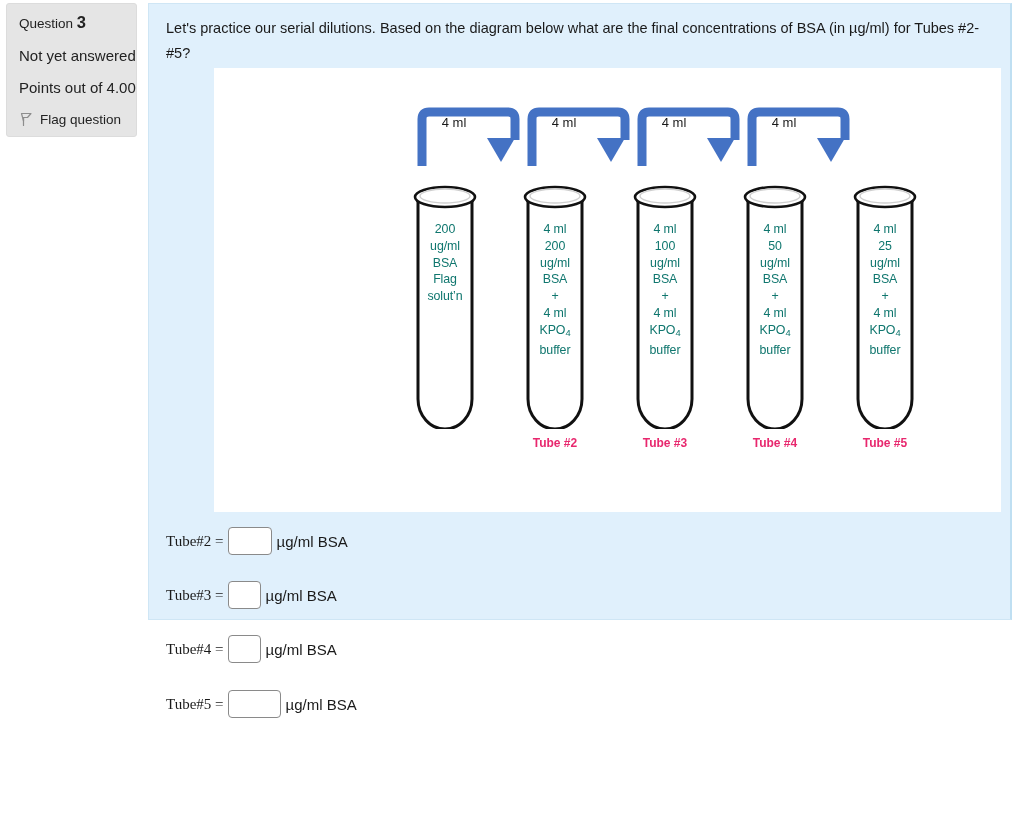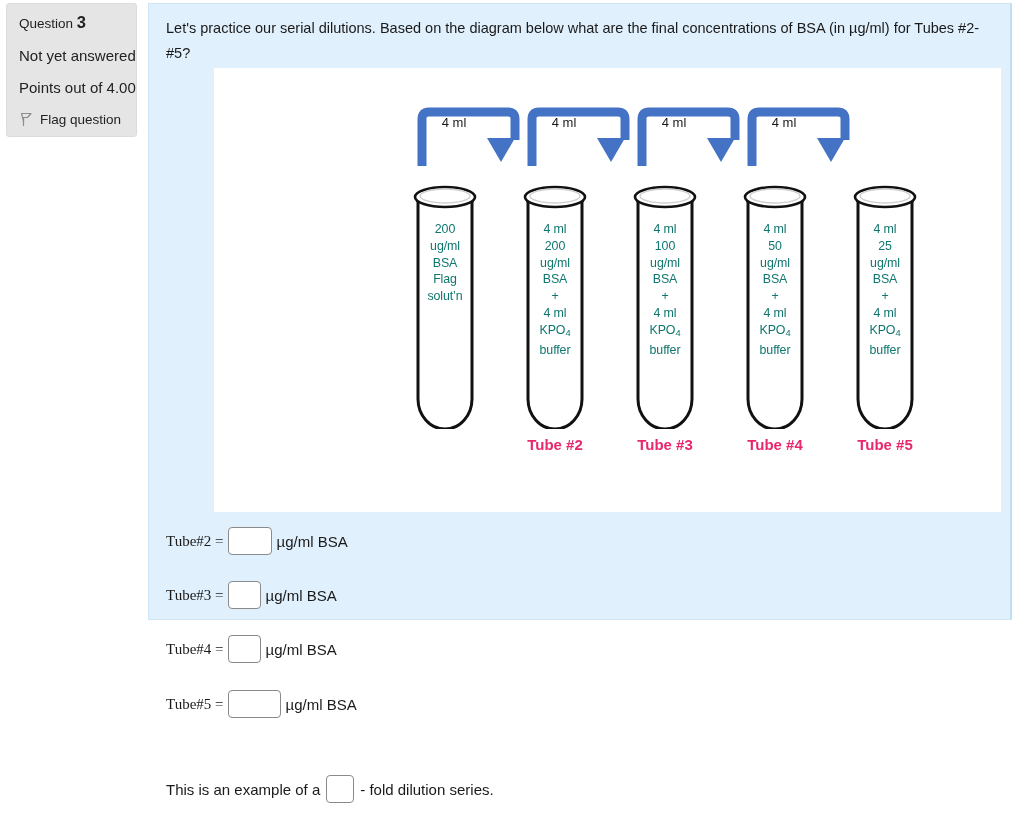--- a/index.html
+++ b/index.html
@@ -117,21 +117,21 @@
     color: #0f766e;
     letter-spacing: -0.1px;
   }
   .tube-text .sub { font-size: 9.4px; vertical-align: -2px; }
   .tube-label {
     position: absolute;
     left: -12px;
     width: 90px;
     top: 255px;
     text-align: center;
-    font-size: 15px;
+    font-size: 12px;
     font-weight: 700;
     color: #e8286e;
   }
 
   
   .answer-row {
     position: absolute;
     left: 17px;
     display: flex;
     align-items: center;
@@ -338,20 +338,15 @@
       <input class="ans-input" type="text" style="width: 33px;" value="">
       <span class="ans-suffix">µg/ml BSA</span>
     </div>
 
     <div class="answer-row" style="top:686px;">
       <span class="eq">Tube#5 =</span>
       <input class="ans-input" type="text" style="width: 53px;" value="">
       <span class="ans-suffix">µg/ml BSA</span>
     </div>
 
-    <div id="final-row">
-      <span class="pre">This is an example of a</span>
-      <input class="ans-input" type="text" style="width: 28px;" value="">
-      <span class="post">- fold dilution series.</span>
-    </div>
 
   </div>
 </div>
 
 </body></html>

